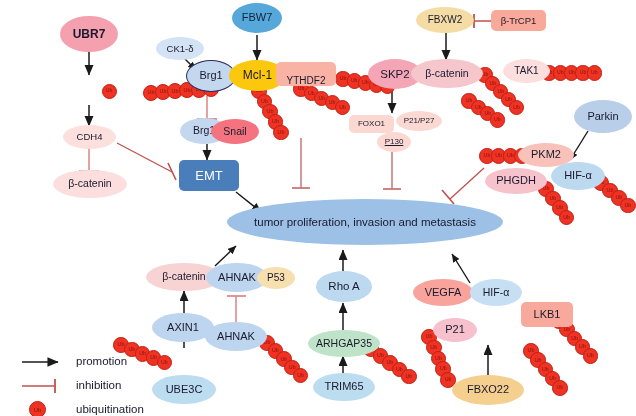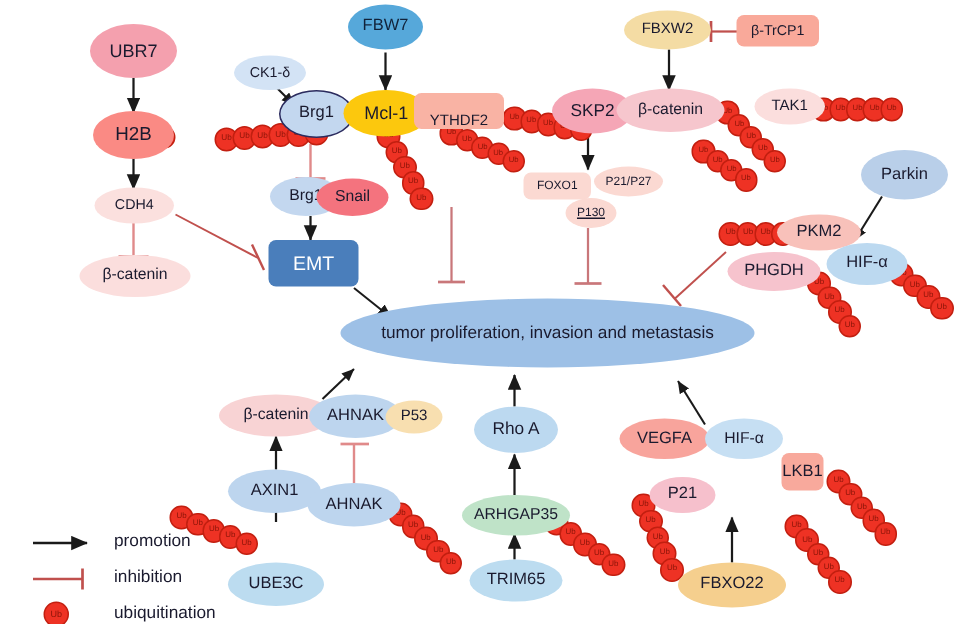--- a/index.html
+++ b/index.html
@@ -109,27 +109,24 @@
 
     <line x1="470" y1="283" x2="452" y2="254" stroke="#1a1a1a" stroke-width="1.4" marker-end="url(#arrBs)"></line>
 
     <line x1="488" y1="375" x2="488" y2="345" stroke="#1a1a1a" stroke-width="1.5" marker-end="url(#arrB)"></line>
 
     <line x1="22" y1="362" x2="58" y2="362" stroke="#1a1a1a" stroke-width="1.6" marker-end="url(#arrB)"></line>
     <line x1="22" y1="386" x2="55" y2="386" stroke="#c0504d" stroke-width="1.6"></line>
     <line x1="55" y1="379" x2="55" y2="393" stroke="#c0504d" stroke-width="1.8"></line>
   </svg>
 
-  <div class="node ellipse" style="left:60px; top:16px; width:58px; height:36px; background:#f4a0ae; font-size:12px;">
+  <div class="node ellipse" style="left:60px; top:16px; width:58px; height:36px; background:#f4a0ae; font-size:12px;font-weight:bold;">
     <span>UBR7</span>
   </div>
 
-  <div class="node ellipse" style="left:62px; top:74px; width:54px; height:32px; background:#fa8a84; font-size:12.5px;">
-    <span>H2B</span>
-  </div>
 
   <div class="node ellipse" style="left:63px; top:125px; width:53px; height:24px; background:#fbe0de; font-size:9.5px;">
     <span>CDH4</span>
   </div>
 
   <div class="node ellipse" style="left:53px; top:170px; width:74px; height:28px; background:#fbdedd; font-size:10.5px;">
     <span>β-catenin</span>
   </div>
 
   <div class="node ellipse" style="left:156px; top:37px; width:48px; height:23px; background:#d3e3f5; font-size:9.5px;">
@@ -257,21 +254,21 @@
   </div>
 
   <div class="node ellipse" style="left:470px; top:279px; width:52px; height:27px; background:#c6dff3; font-size:10.5px;">
     <span>HIF-α</span>
   </div>
 
   <div class="node ellipse" style="left:433px; top:318px; width:44px; height:24px; background:#f6c0cc; font-size:11px;">
     <span>P21</span>
   </div>
 
-  <div class="node rrect" style="left:521px; top:302px; width:28px; height:25px; background:#f8a99c; font-size:11px;">
+  <div class="node rrect" style="left:521px; top:302px; width:52px; height:25px; background:#f8a99c; font-size:11px;">
     <span>LKB1</span>
   </div>
 
 
   <div class="node ellipse" style="left:452px; top:375px; width:72px; height:30px; background:#f5cf8e; font-size:11px;">
     <span>FBXO22</span>
   </div>
 
   <div id="ub-layer">
       <div style="position: absolute; left: 101.5px; top: 83.5px; width: 13px; height: 13px; border-radius: 50%; background: rgb(238, 50, 36); border: 1px solid rgb(194, 31, 16); z-index: 4; display: flex; align-items: center; justify-content: center; font-family: &quot;Liberation Sans&quot;, sans-serif; font-size: 5.07px; color: rgb(138, 20, 8); line-height: 1;">Ub</div>

